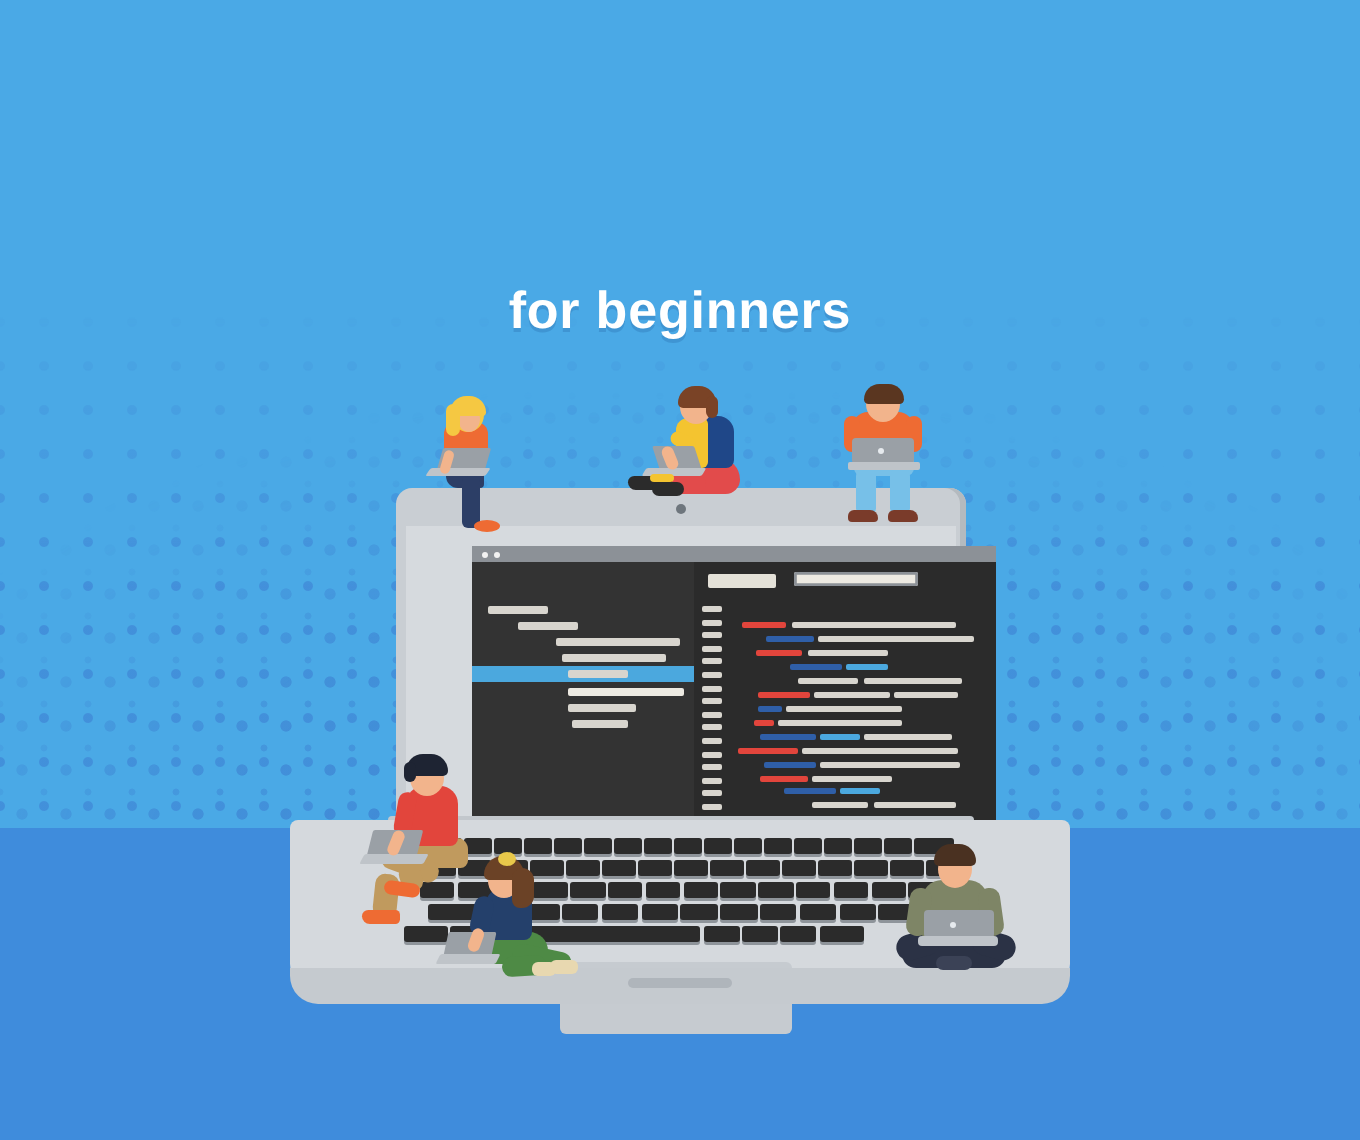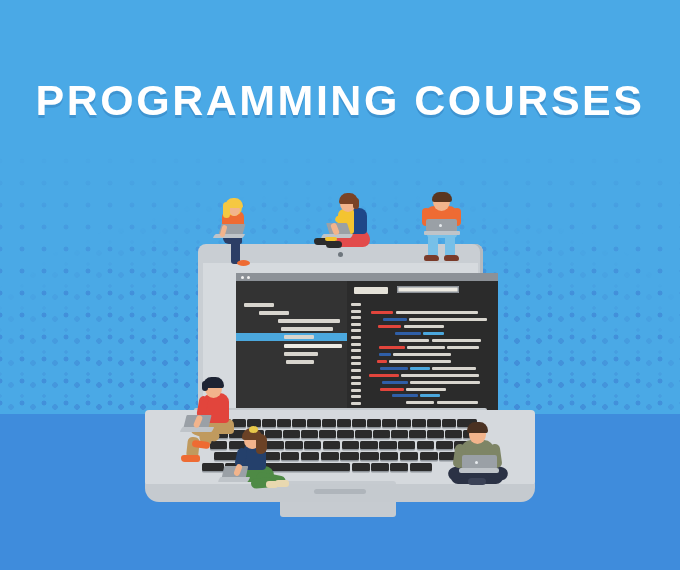--- a/index.html
+++ b/index.html
@@ -112,21 +112,21 @@
 </head>
 <body>
 
 <div id="stage">
 
   <div class="bg-sky"></div>
   <div class="dots"></div>
   <div class="dots2"></div>
   <div class="bg-ground"></div>
 
-  <div class="title">PROGRAMMING COURSES</div>
+  <div class="subtitle">for beginners</div>
 
   <div class="laptop">
 
     <div class="lid">
       <div class="lid-inner"></div>
       <div class="camera"></div>
 
       <div class="screen">
         <div class="titlebar">
           <span class="tb-dot d1"></span>

